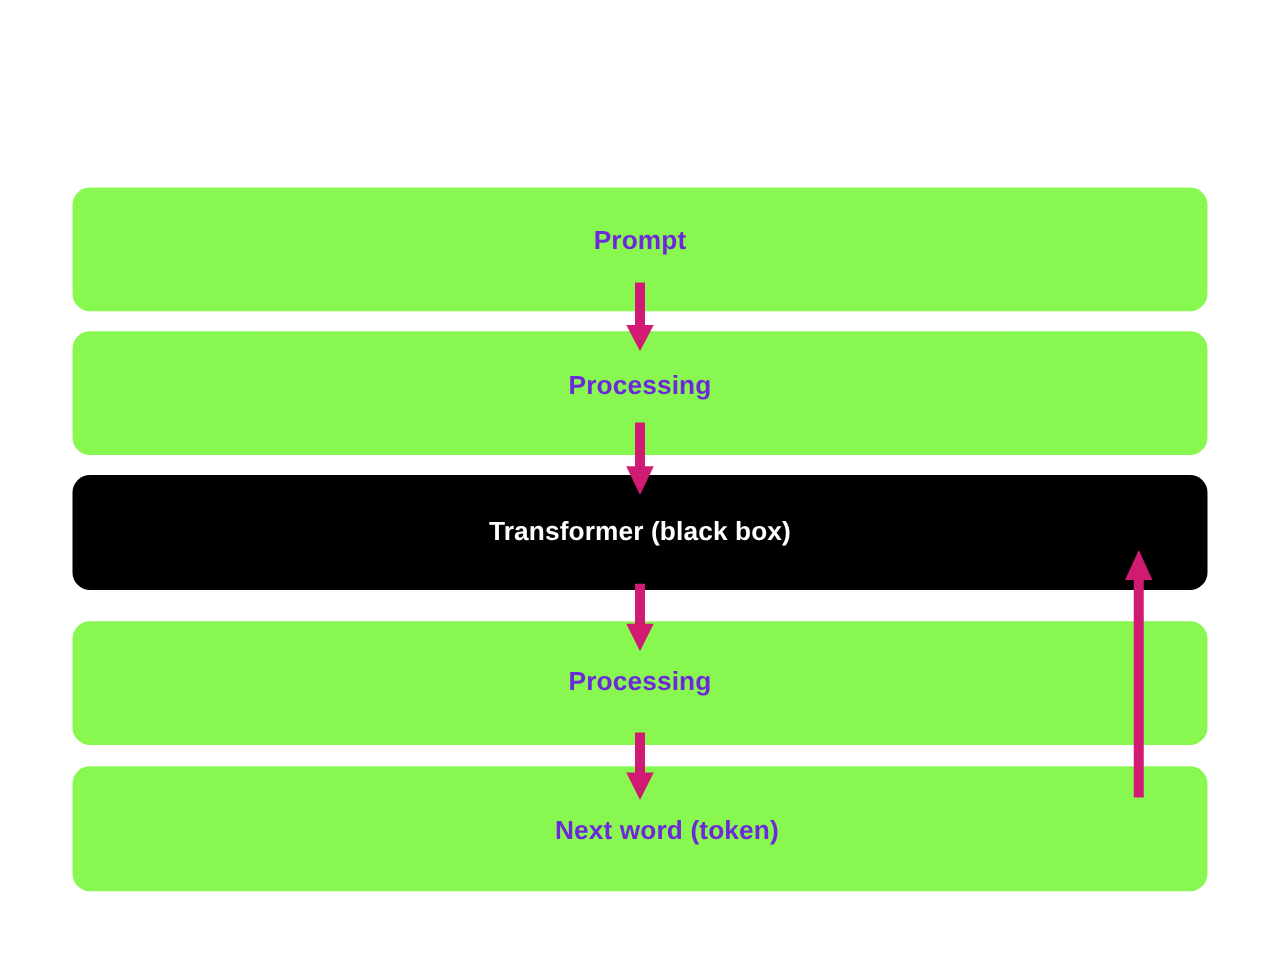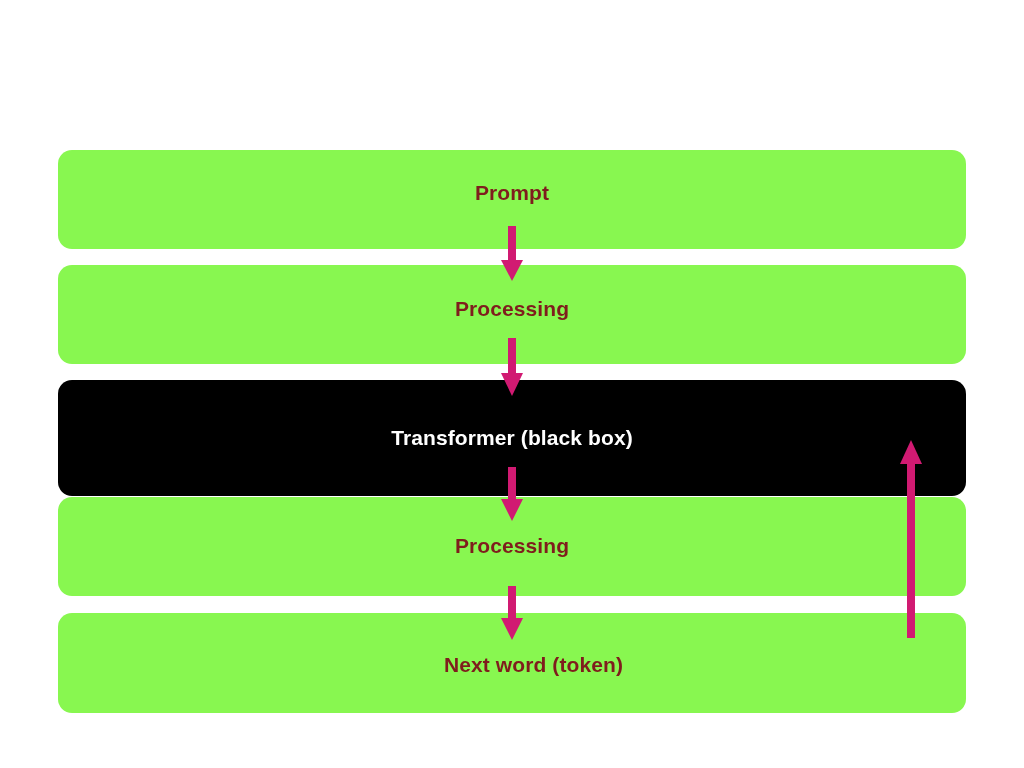--- a/index.html
+++ b/index.html
@@ -27,41 +27,41 @@
     width: 908px;
     border-radius: 14px;
     display: flex;
     align-items: center;
     justify-content: center;
     box-sizing: border-box;
   }
 
   .stage-green {
     background: #88f750;
-    color: #7f1d1d;
+    color: #6d28d9;
   }
 
   .stage-black {
     background: #000000;
     color: #ffffff;
   }
 
   .stage-label {
     font-size: 21px;
     font-weight: bold;
     letter-spacing: 0.1px;
     line-height: 1;
     text-align: center;
     white-space: nowrap;
   }
 
   
   #stage-prompt      { top: 150px; height: 99px; }
   #stage-processing-1{ top: 265px; height: 99px; }
-  #stage-transformer { top: 380px; height: 116px; }
+  #stage-transformer { top: 380px; height: 92px; }
   #stage-processing-2{ top: 497px; height: 99px; }
   #stage-nextword    { top: 613px; height: 100px; padding-left: 43px; }
 
   
   #stage-prompt       .stage-label { transform: translateY(-7px); }
   #stage-processing-1 .stage-label { transform: translateY(-6px); }
   #stage-transformer  .stage-label { transform: translateY(-1px); }
   #stage-processing-2 .stage-label { transform: translateY(-1px); }
   #stage-nextword     .stage-label { transform: translateY(1px); }
 

